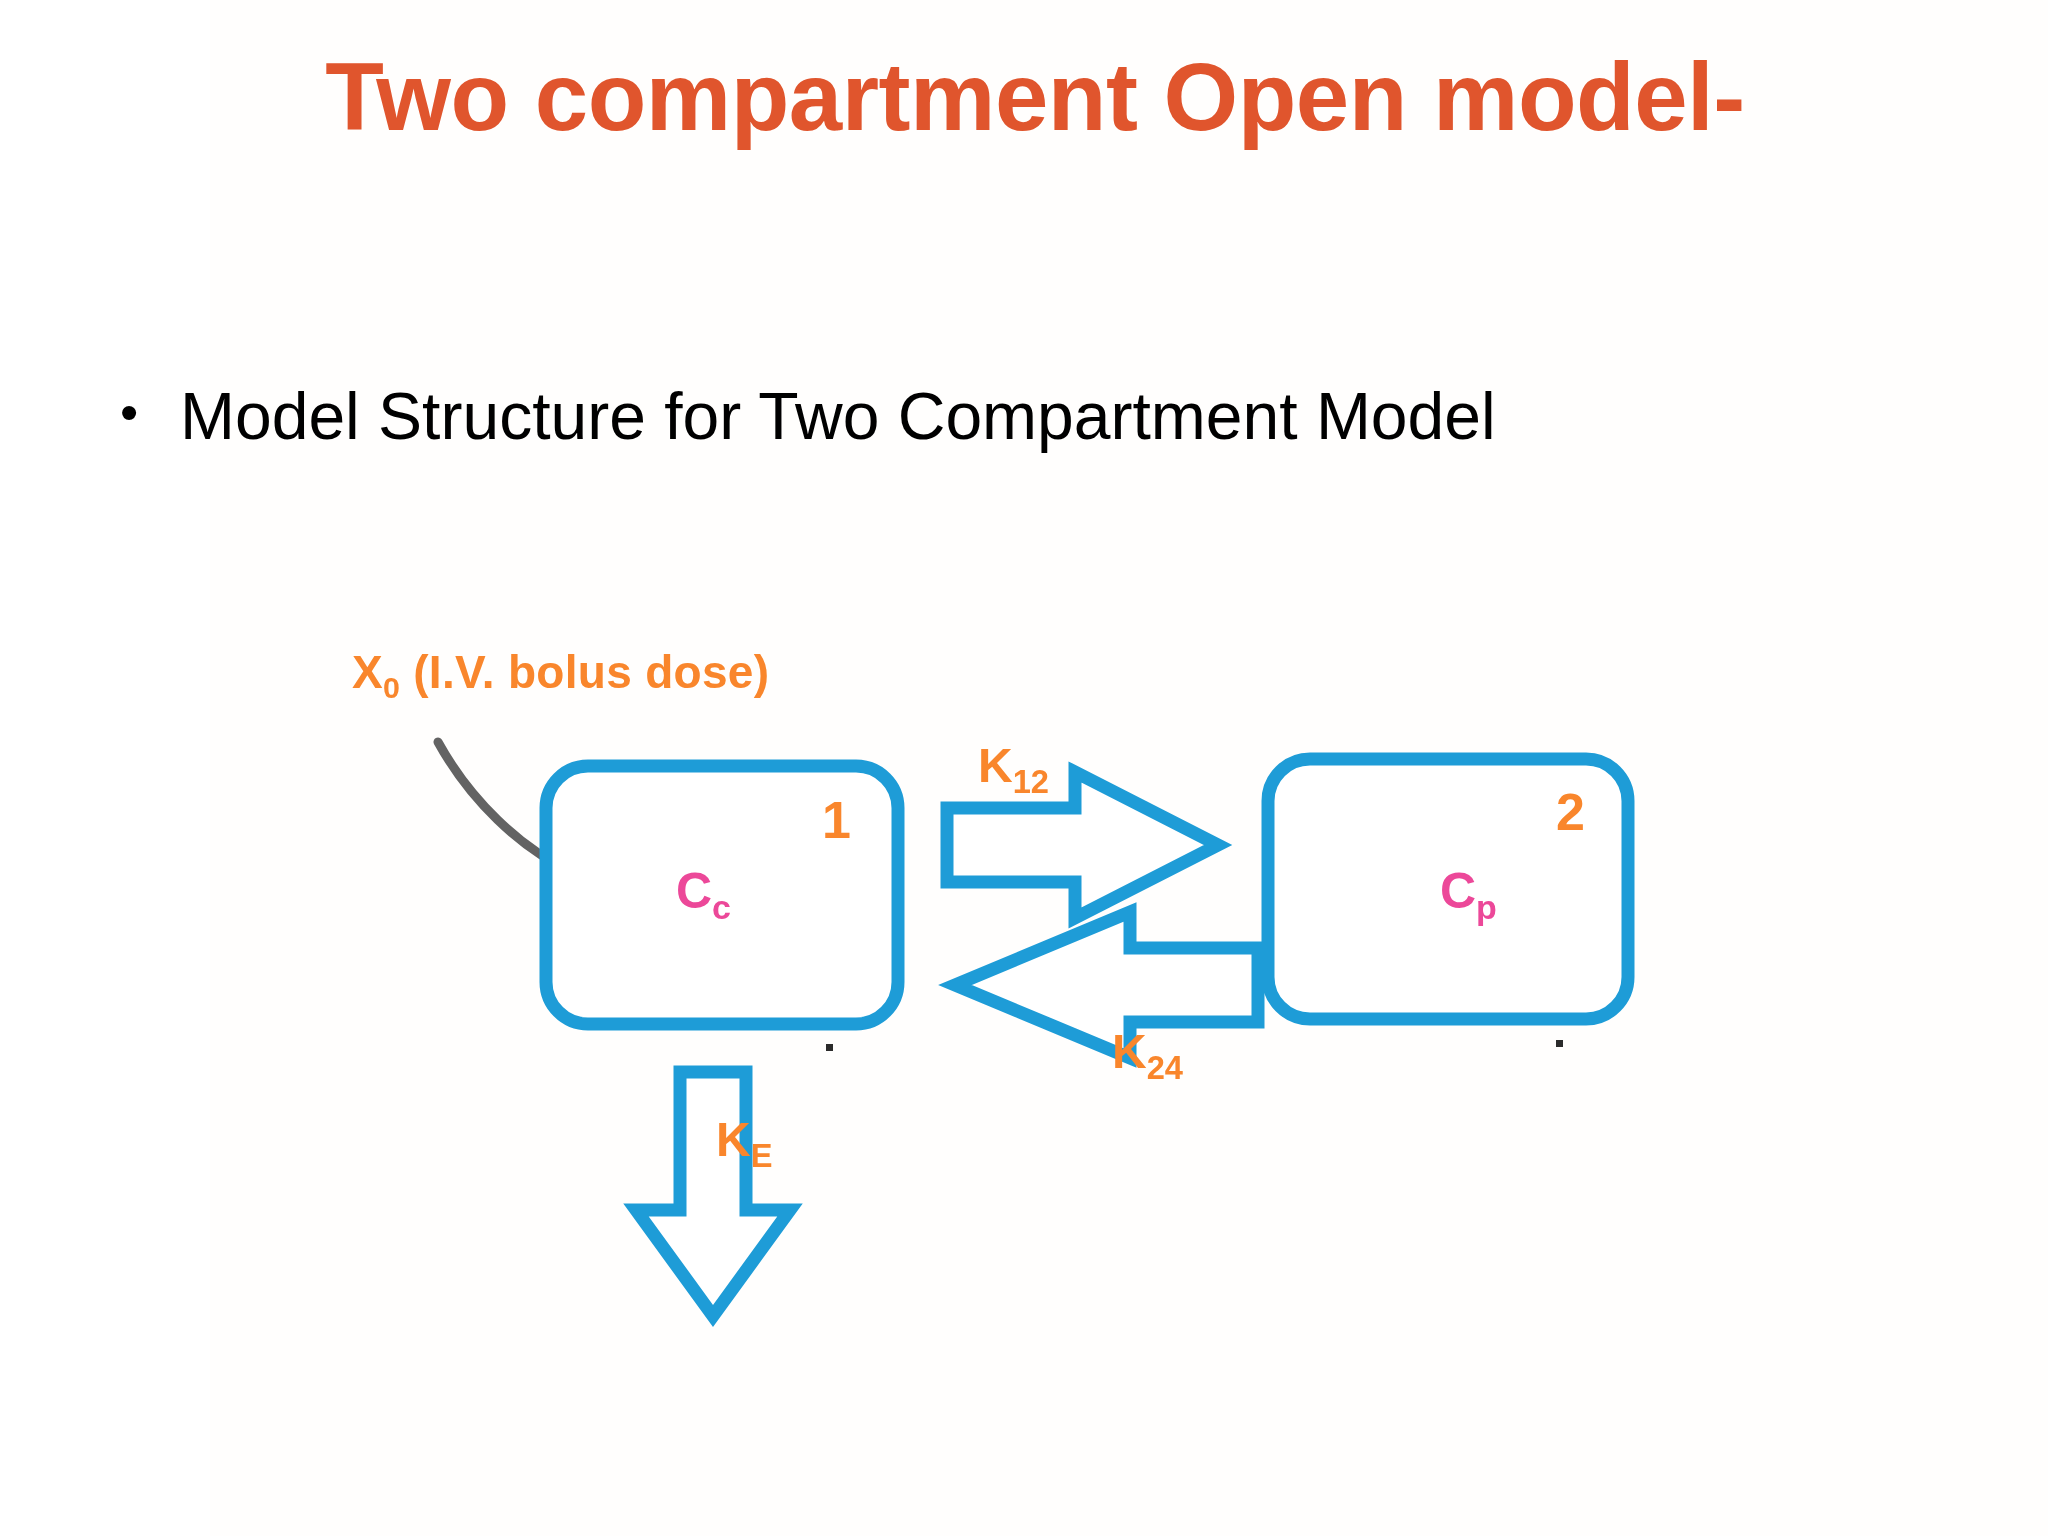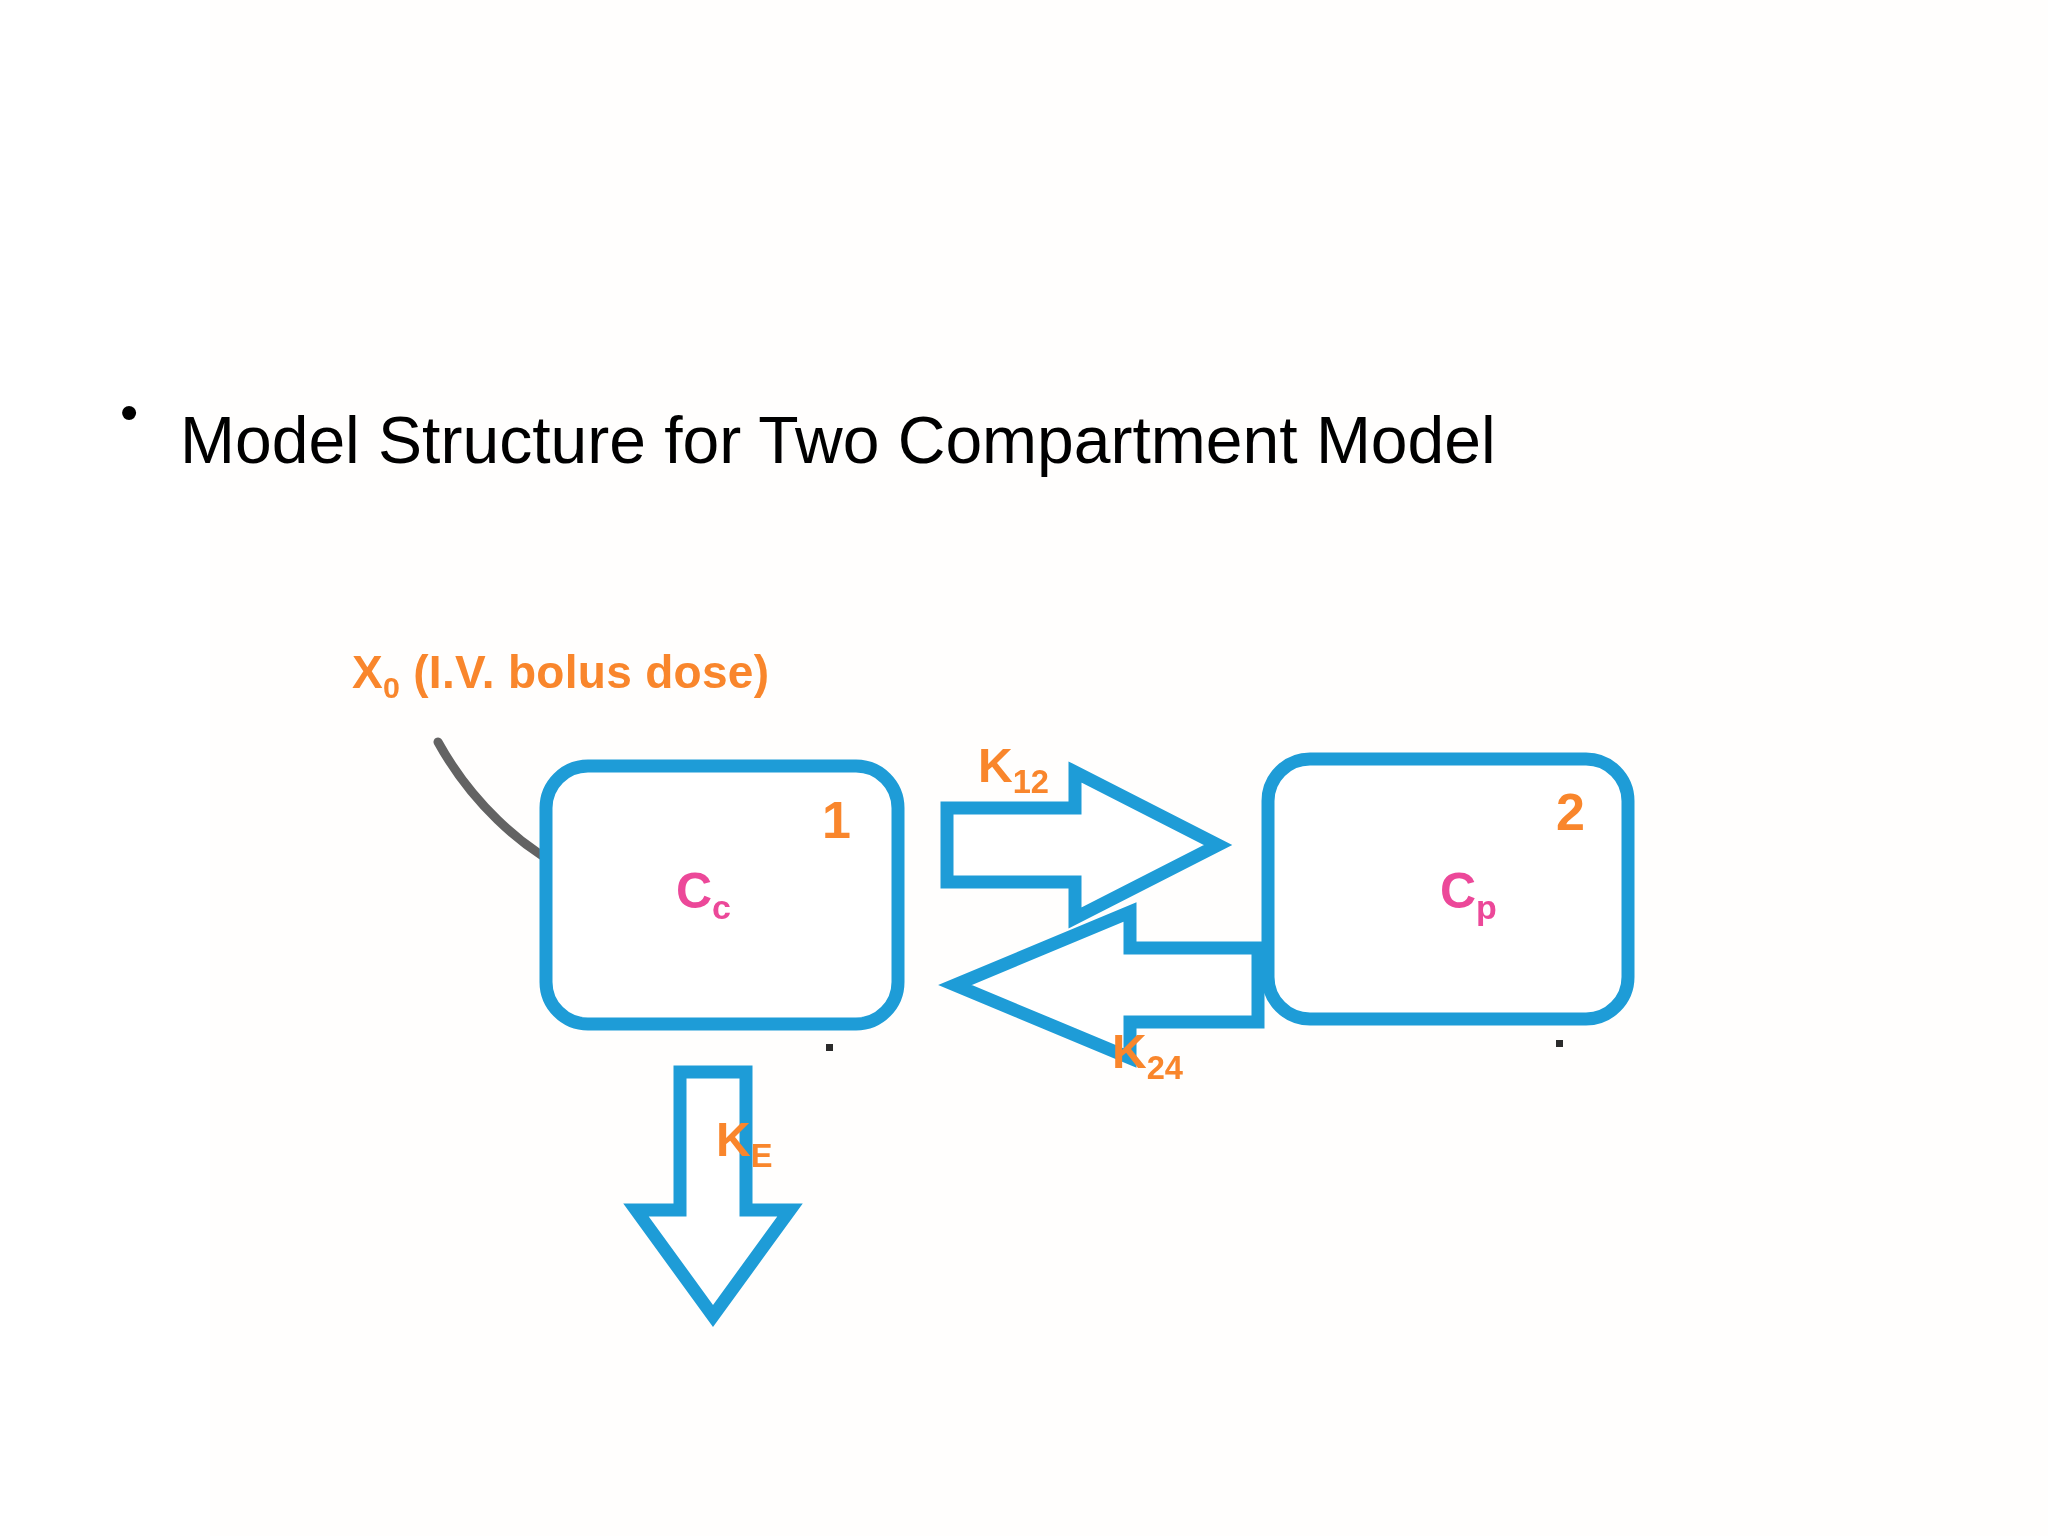--- a/index.html
+++ b/index.html
@@ -51,21 +51,21 @@
     line-height: 1.1;
   }
   .bullet-dot {
     width: 60px;
     flex: 0 0 60px;
     font-size: 52px;
     line-height: 1.25;
     text-align: left;
     color: #000;
   }
-  .bullet-text { flex: 1 1 auto; margin-top: 24px; }
+  .bullet-text { flex: 1 1 auto; }
 
   
   .diagram {
     position: absolute;
     left: 0;
     top: 0;
     width: 1712px;
     height: 1536px;
     pointer-events: none;
   }
@@ -121,20 +121,21 @@
   }
   .tiny-dot-1 { left: 826px; top: 1044px; }
   .tiny-dot-2 { left: 1556px; top: 1040px; }
 </style>
 </head>
 <body>
 
 <div class="slide-canvas"></div>
 
 <div class="title-block">
+  <span class="title-line">Two compartment Open model-</span>
 </div>
 
 <div class="bullet-row">
   <span class="bullet-dot">•</span>
   <span class="bullet-text">Model Structure for Two Compartment Model</span>
 </div>
 
 <div class="diagram">
 
   <svg width="2048" height="1536" viewBox="0 0 2048 1536">

